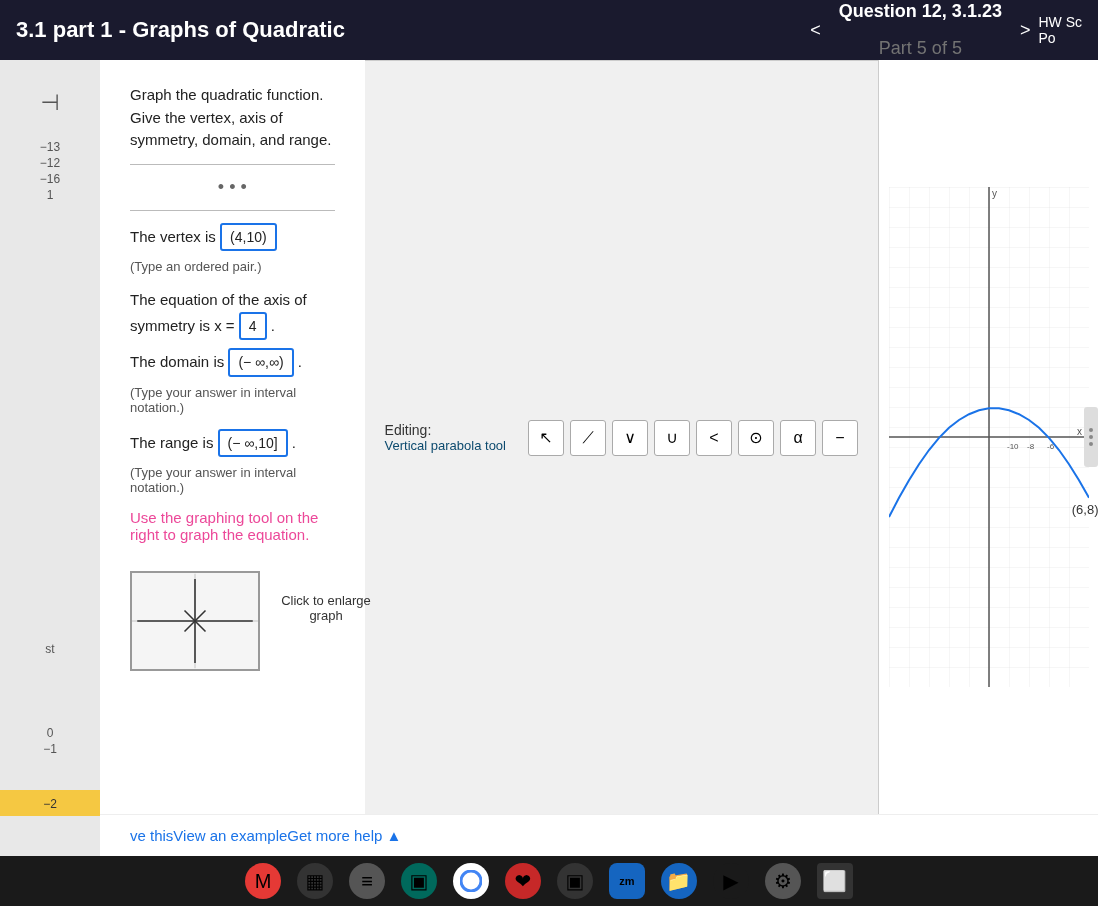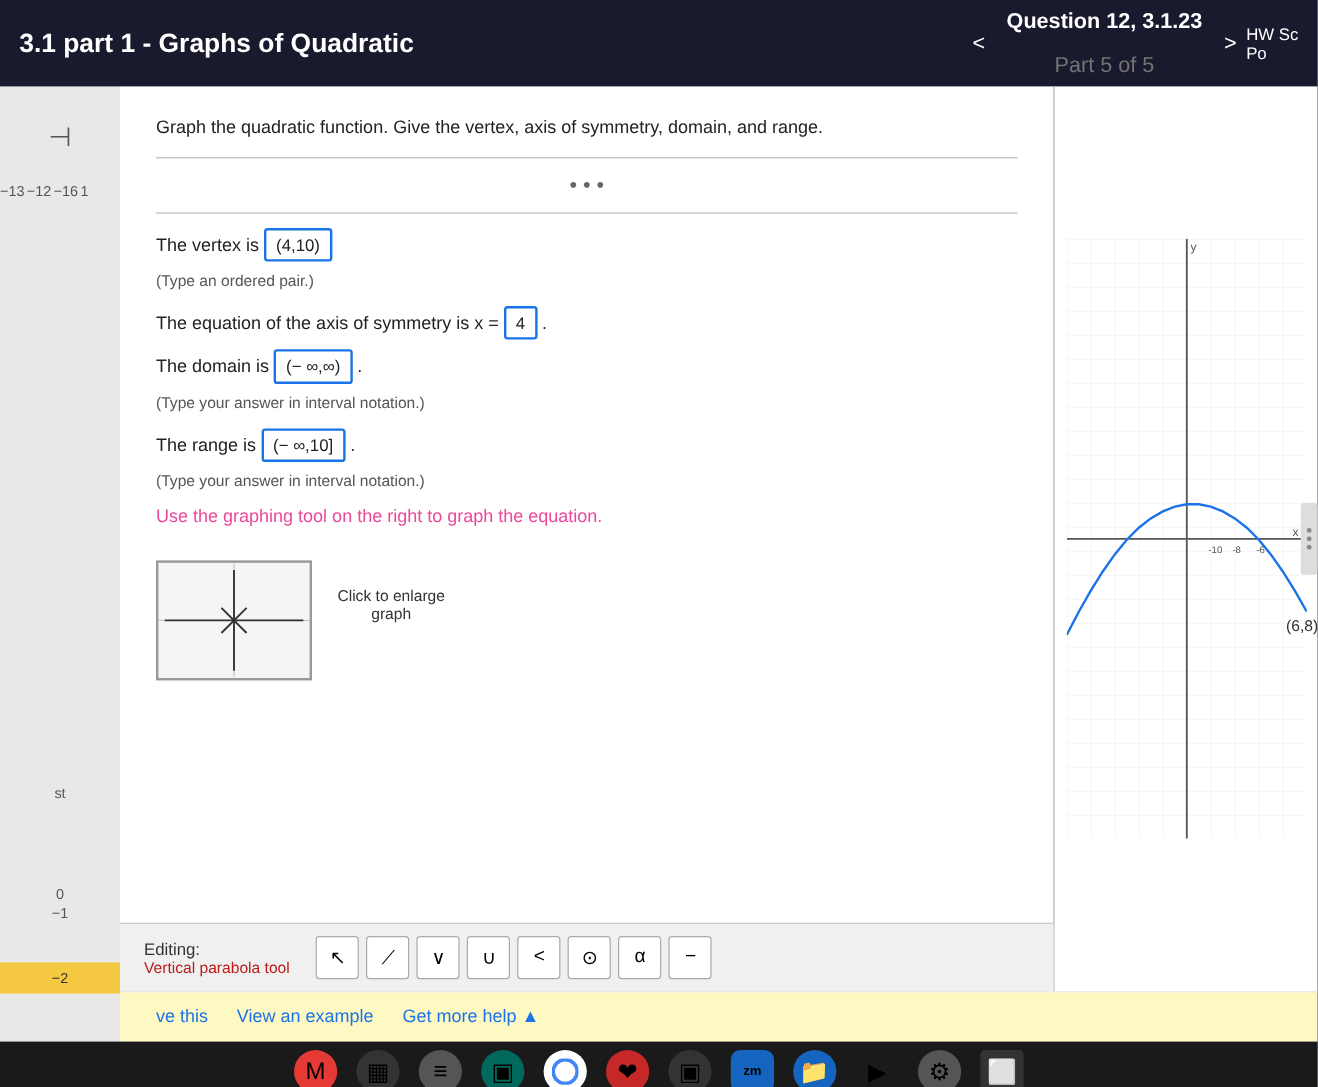--- a/index.html
+++ b/index.html
@@ -12,21 +12,21 @@
       position: relative;
     }
 
     
     .header {
       background: #1a1a2e;
       display: flex;
       align-items: center;
       padding: 12px 16px;
       color: white;
-      height: 72px;
+      height: 60px;
     }
     .header-title {
       font-size: 22px;
       font-weight: bold;
       color: white;
       flex: 1;
     }
     .header-question {
       display: flex;
       align-items: center;
@@ -88,21 +88,21 @@
       width: 100%;
       text-align: center;
       padding: 4px 0;
     }
 
     
     .content-area {
       flex: 1;
       background: white;
       display: flex;
-      flex-direction: column;
+      flex-direction: row;
     }
 
     
     .question-content {
       padding: 24px 30px 16px 30px;
       flex: 1;
     }
     .question-instruction {
       font-size: 15px;
       color: #222;
@@ -234,25 +234,24 @@
     .taskbar-icon.blue { background: #1565c0; }
     .taskbar-icon.teal { background: #00695c; }
     .taskbar-icon.chrome { background: white; }
     .taskbar-icon.dark { background: #333; }
     .taskbar-icon.grey { background: #555; }
     .taskbar-icon.gear { background: #555; }
 
     
     .action-bar {
       padding: 12px 30px;
-      background: #fef9c3;
+      background: #ffffff;
       border-top: 1px solid #eee;
       display: flex;
       align-items: center;
-      gap: 24px;
     }
     .action-link {
       font-size: 15px;
       color: #1a73e8;
       cursor: pointer;
       text-decoration: none;
     }
     .save-link {
       color: #1a73e8;
       cursor: pointer;
@@ -294,21 +293,21 @@
     </div>
     <div style="position:absolute;bottom:100px;left:0;right:0;display:flex;flex-direction:column;align-items:center;gap:2px;">
       <span class="sidebar-num">0</span>
       <span class="sidebar-num">−1</span>
     </div>
     <div style="position:absolute;bottom:40px;left:0;right:0;">
       <div class="sidebar-highlight">
         <span style="font-size:12px;color:#333;">−2</span>
       </div>
     </div>
-    <div style="position:absolute;top:80px;left:0;right:0;display:flex;align-items:center;gap:2px;">
+    <div style="position:absolute;top:80px;left:0;right:0;display:flex;flex-direction:column;align-items:center;gap:2px;">
       <span class="sidebar-num">−13</span>
       <span class="sidebar-num">−12</span>
       <span class="sidebar-num">−16</span>
       <span class="sidebar-num">1</span>
     </div>
   </div>
 
   <div style="flex:1;display:flex;flex-direction:column;">
     <div style="display:flex;flex:1;">
 
@@ -361,21 +360,21 @@
                 <line x1="70" y1="35" x2="50" y2="55" stroke="#333" stroke-width="1.5"></line>
               </svg>
               <div style="position:absolute;right:-128px;top:20px;font-size:13px;color:#333;text-align:center;width:120px;">Click to enlarge graph</div>
             </div>
           </div>
         </div>
 
         <div class="toolbar">
           <div>
             <div style="font-size:14px;color:#333;">Editing:</div>
-            <div style="font-size:13px;color:#b91c1c;">Vertical parabola tool</div>
+            <div style="font-size:13px;color:#0c4a6e;">Vertical parabola tool</div>
           </div>
           <div class="toolbar-buttons">
             <button class="toolbar-btn">↖</button>
             <button class="toolbar-btn">⟋</button>
             <button class="toolbar-btn">∨</button>
             <button class="toolbar-btn">∪</button>
             <button class="toolbar-btn">&lt;</button>
             <button class="toolbar-btn">⊙</button>
             <button class="toolbar-btn">α</button>
             <button class="toolbar-btn">−</button>

